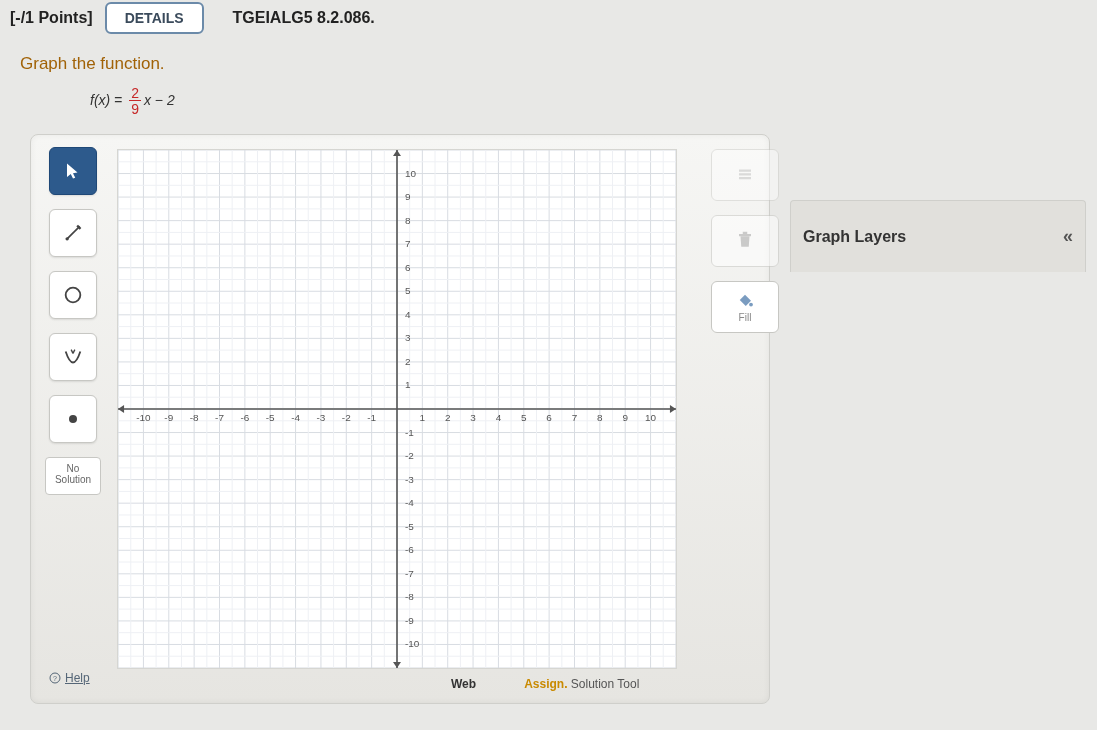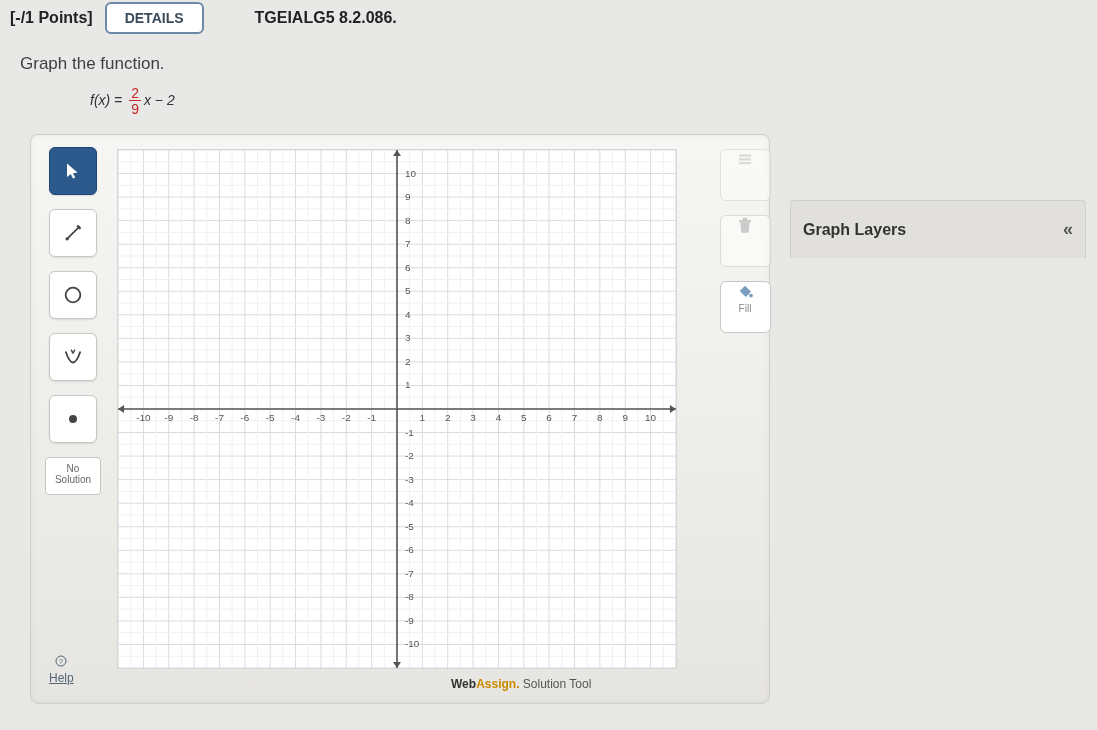--- a/index.html
+++ b/index.html
@@ -32,26 +32,26 @@
     font-size: 14px;
     padding: 6px 18px;
     border-radius: 6px;
     margin-right: 27px;
     cursor: pointer;
   }
   .ref {
     font-weight: bold;
     font-size: 16px;
     color: #222;
-    margin-left: 24px;
+    margin-left: 2px;
   }
   .question {
     padding: 18px 20px 8px 20px;
     font-size: 17px;
-    color: #404040;
+    color: #a16207;
   }
   .formula {
     padding: 4px 0 12px 90px;
     font-size: 14px;
     font-style: italic;
   }
   .frac-num, .frac-den { color: #c62828; font-style: normal; }
   .frac {
     display: inline-block;
     vertical-align: middle;
@@ -109,67 +109,67 @@
     margin-bottom: 14px;
   }
   .help-link {
     position: absolute;
     left: 18px;
     bottom: 18px;
     font-size: 12px;
     color: #567;
     text-decoration: underline;
     cursor: pointer;
-    display: flex; align-items: center; gap: 4px; flex-direction: column;
+    display: flex; align-items: center; gap: 4px;
   }
   .graph-wrap {
     position: absolute;
     left: 86px; top: 14px;
     width: 560px; height: 520px;
     background: #fff;
     border: 1px solid #d6d6d2;
   }
   .graph-svg { width: 100%; height: 100%; }
   .credit {
     position: absolute;
     left: 420px;
     bottom: 12px;
     font-size: 12px;
     color: #555;
   }
-  .credit b { color: #c98a00;}
+  .credit b { color: #c98a00; padding-left: 48px;}
   .credit .wa1 { color: #333; font-weight: bold;}
   .right-tools {
     position: absolute;
     right: 10px; top: 14px;
     width: 60px;
     display: flex; flex-direction: column; align-items: center; gap: 14px;
   }
   .rt-btn {
-    width: 51px; height: 52px;
+    width: 68px; height: 52px;
     background: #fff;
     border: 1px solid #c7c7c3;
     border-radius: 6px;
-    display: flex; flex-direction: column; align-items: center; justify-content: flex-start;
+    display: flex; flex-direction: column; align-items: center; justify-content: center;
     font-size: 10px; color: #888;
     cursor: pointer;
     margin-left: 32px;
   }
   .rt-btn svg { margin-bottom: 3px;}
   .layers-panel {
     position: absolute;
     left: 790px; top: 200px;
     width: 296px;
   }
   .lp-head {
     background: #e1e0dc;
     border: 1px solid #cfcfcb;
     border-bottom: none;
     border-radius: 4px 4px 0 0;
-    padding: 18px 12px;
+    padding: 25px 12px;
     font-weight: bold;
     font-size: 16px;
     color: #333;
     display: flex; justify-content: space-between; align-items: center;
   }
   .collapse { font-weight: bold; font-size: 18px; color: #555; cursor: pointer;}
   .lp-body {
     background: #e1e0dc;
     border: 1px solid #cfcfcb;
     border-radius: 0 0 4px 4px;

